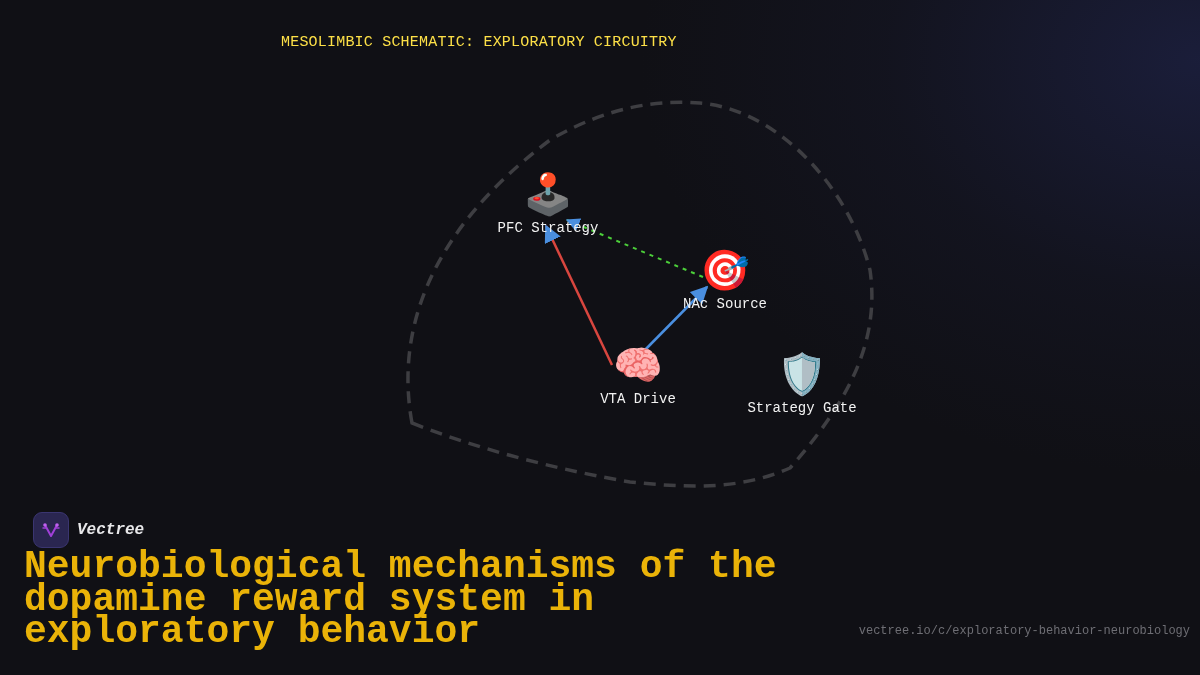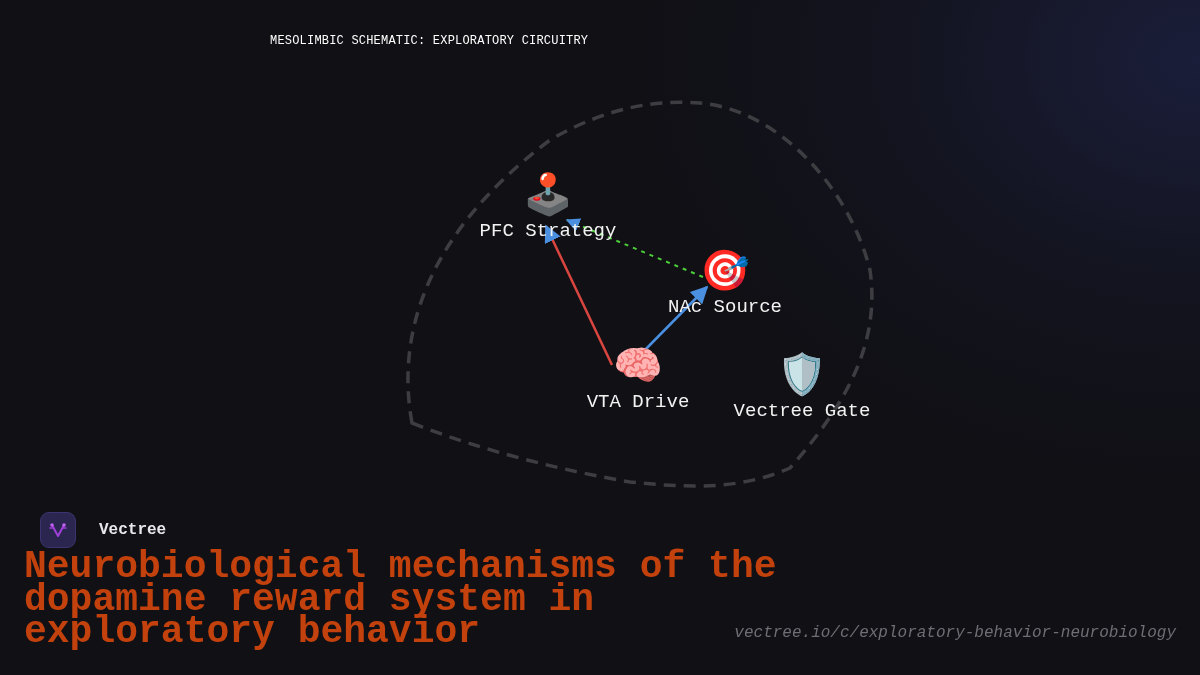--- a/index.html
+++ b/index.html
@@ -8,45 +8,45 @@
       background: #101015;
       font-family: "Liberation Mono", "DejaVu Sans Mono", monospace;
     }
     .bg-glow {
       position: absolute; inset: 0;
       background:
         radial-gradient(ellipse 700px 520px at 1200px 60px, rgba(30,34,70,0.75) 0%, rgba(24,26,48,0.35) 45%, rgba(16,16,21,0) 80%);
       pointer-events: none;
     }
     .schematic-title {
-      position: absolute; left: 270px; top: 34px;
-      font-size: 12px; color: #ffffff; letter-spacing: 0.2px;
+      position: absolute; left: 281px; top: 34px;
+      font-size: 15px; color: #fde047; letter-spacing: 0.2px;
     }
     svg.diagram { position: absolute; left: 0; top: 0; }
     .node { position: absolute; text-align: center; transform: translateX(-50%); }
     .node .glyph { font-size: 40px; line-height: 44px; display: block; }
     .node .label {
-      display: block; font-size: 19px; color: #f2f2f2; white-space: nowrap;
+      display: block; font-size: 14px; color: #f2f2f2; white-space: nowrap;
       font-family: "Liberation Mono", "DejaVu Sans Mono", monospace;
     }
-    .brand { position: absolute; left: 40px; top: 512px; display: flex; align-items: center; gap: 23px; }
+    .brand { position: absolute; left: 33px; top: 512px; display: flex; align-items: center; gap: 8px; font-style: italic; }
     .brand-logo {
       width: 34px; height: 34px; border-radius: 9px;
       background: #2a2650; border: 1px solid #3a3570;
       display: flex; align-items: center; justify-content: center;
     }
     .brand-name { font-size: 16px; font-weight: bold; color: #e8e8ea; }
     .headline {
       position: absolute; left: 24px; top: 551px; width: 760px;
-      font-size: 38px; line-height: 32.5px; font-weight: bold; color: #c2410c;
+      font-size: 38px; line-height: 32.5px; font-weight: bold; color: #eab308;
       margin: 0;
     }
     .url {
-      position: absolute; right: 24px; top: 624px;
-      font-size: 16px; color: #6e6e74; font-style: italic;
+      position: absolute; right: 10px; top: 624px;
+      font-size: 12px; color: #6e6e74;
     }
   </style>
 </head>
 <body>
 
 <div class="bg-glow"></div>
 
 <div class="schematic-title">MESOLIMBIC SCHEMATIC: EXPLORATORY CIRCUITRY</div>
 
 <svg class="diagram" width="1200" height="675" viewBox="0 0 1200 675">
@@ -75,21 +75,21 @@
   <span class="label">NAc Source</span>
 </div>
 
 <div class="node" style="left:638px; top:347px;">
   <span class="glyph">🧠</span>
   <span class="label">VTA Drive</span>
 </div>
 
 <div class="node" style="left:802px; top:356px;">
   <span class="glyph">🛡️</span>
-  <span class="label">Vectree Gate</span>
+  <span class="label">Strategy Gate</span>
 </div>
 
 <div class="brand">
   <div class="brand-logo">
     <svg width="20" height="20" viewBox="0 0 20 20">
       <path d="M4,5 L10,16 L16,5" fill="none" stroke="#a040d8" stroke-width="2" stroke-linecap="round" stroke-linejoin="round"></path>
       <circle cx="4" cy="5" r="1.8" fill="#c060f0"></circle>
       <circle cx="16" cy="5" r="1.8" fill="#c060f0"></circle>
       <path d="M2,8 L5,8 M15,8 L18,8" stroke="#a040d8" stroke-width="1.5" stroke-linecap="round"></path>
     </svg>

